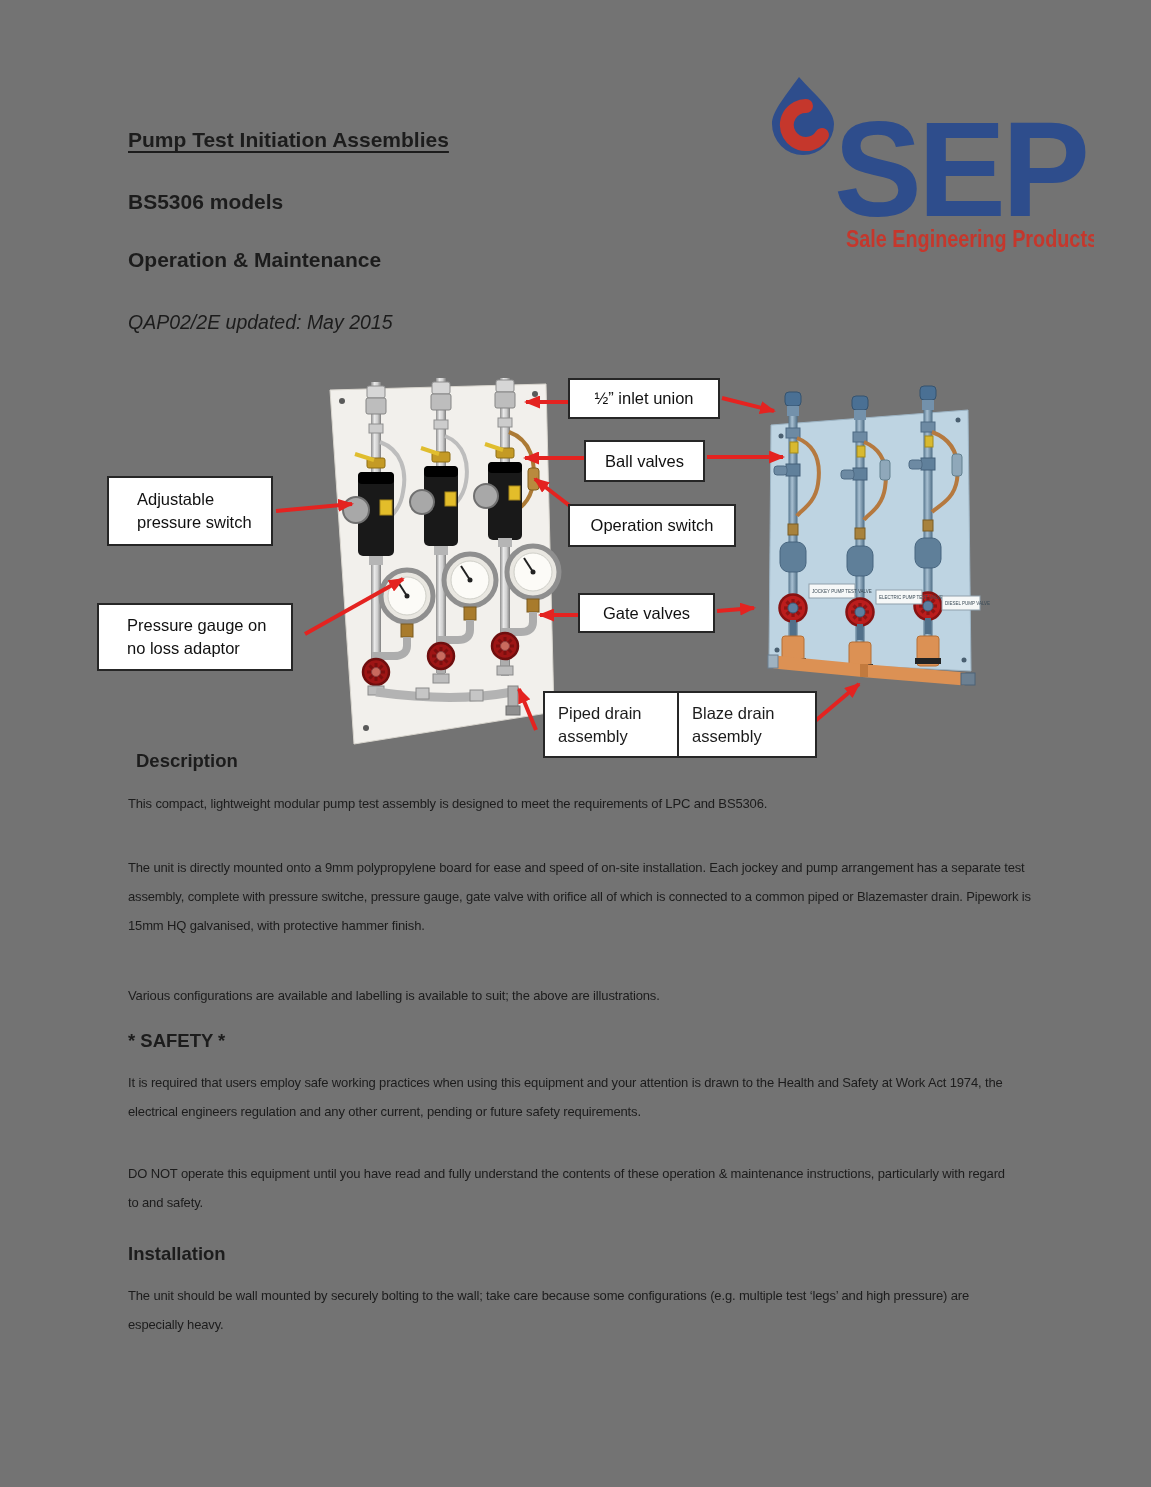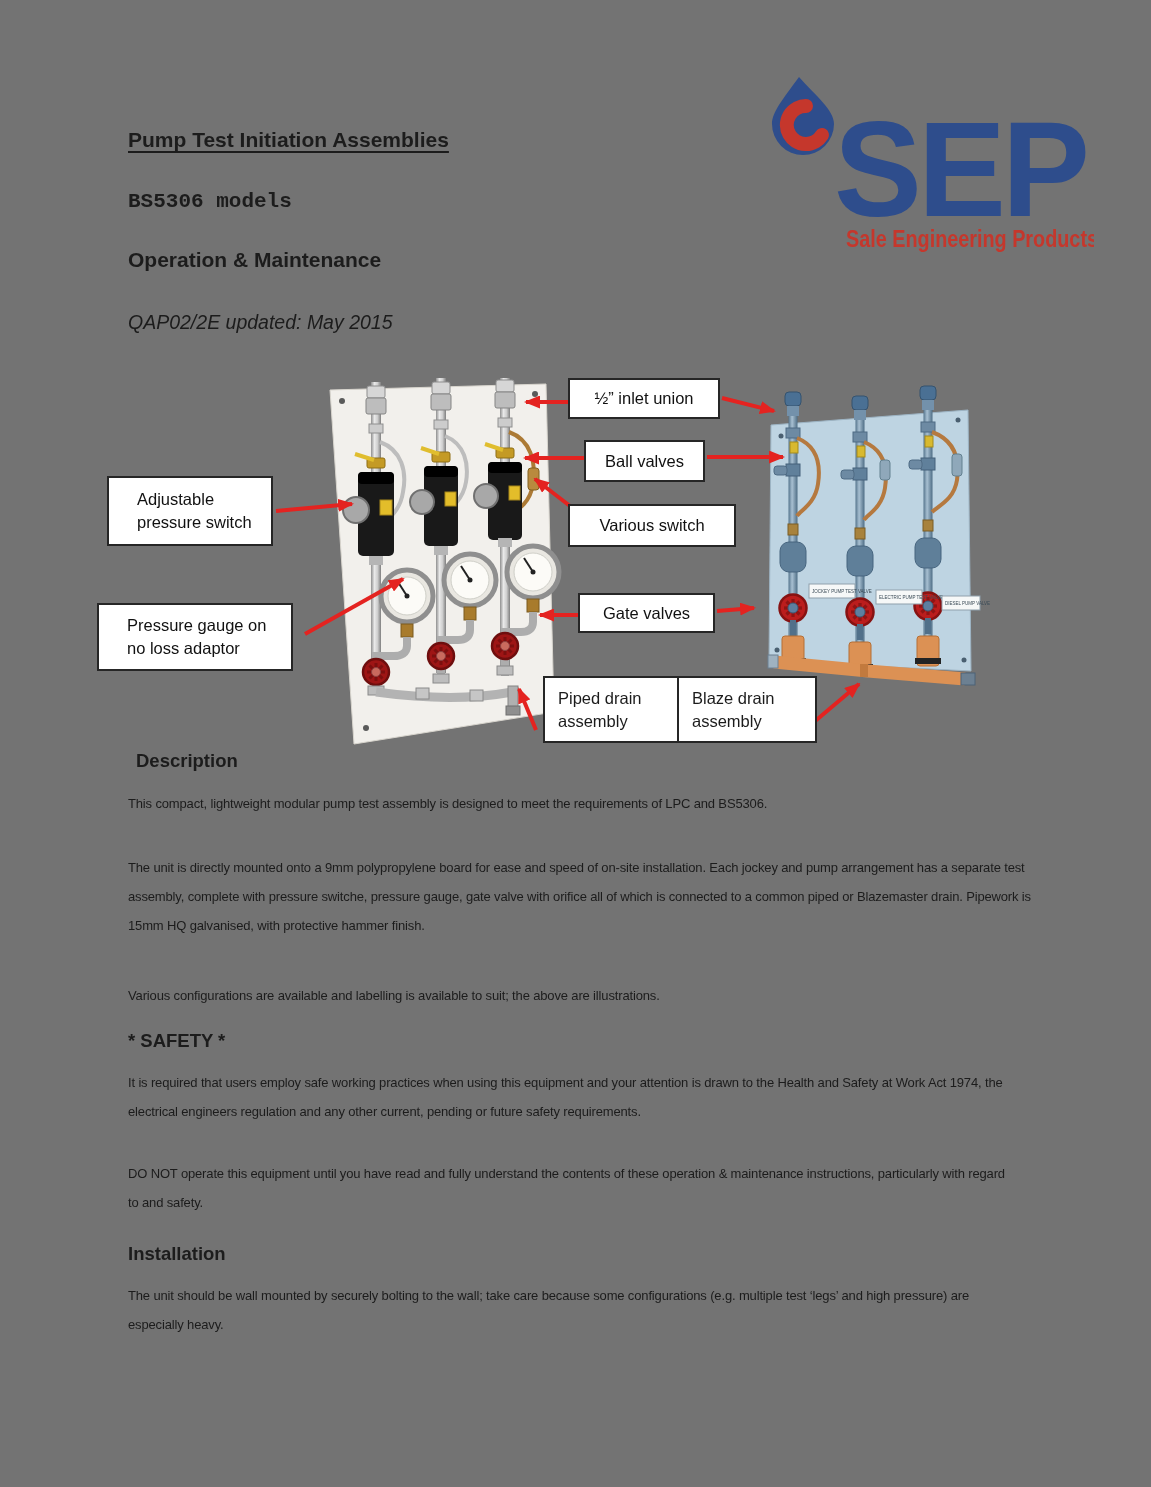--- a/index.html
+++ b/index.html
@@ -10,33 +10,33 @@
   .subhead{font-size:21px;font-weight:bold;}
   .revision{font-size:19.5px;font-style:italic;}
   .sec-heading{font-size:18.5px;font-weight:bold;}
   .para{font-size:13px;line-height:29px;letter-spacing:-0.15px;}
   .figure{position:absolute;left:95px;top:378px;width:930px;height:390px;}
   .figure-art{position:absolute;left:0;top:0;width:930px;height:390px;}
   .callout{position:absolute;background:#ffffff;border:2px solid #262626;
            font-size:16.5px;line-height:1.38;color:#111;display:flex;align-items:center;box-sizing:border-box;}
   .callout.center{justify-content:center;text-align:left;}
   .callout.leftpad{padding-left:28px;padding-right:6px;text-align:left;}
-  .drain-pair{position:absolute;left:448px;top:298px;height:67px;display:flex;
+  .drain-pair{position:absolute;left:448px;top:313px;height:67px;display:flex;
               border:2px solid #262626;background:#fff;box-sizing:border-box;}
   .drain-cell{width:132px;box-sizing:border-box;display:flex;align-items:center;
               font-size:16.5px;line-height:1.38;padding-left:13px;}
   .drain-cell + .drain-cell{border-left:2px solid #262626;width:138px;}
 </style>
 </head>
 <body>
 
 <div class="page">
 
   <div class="abs title" style="left:128px;top:128px;">Pump Test Initiation Assemblies</div>
-  <div class="abs subhead" style="left:128px;top:190px;font-family:Liberation Mono, monospace;">BS5306 models</div>
+  <div class="abs subhead" style="left:128px;top:190px;">BS5306 models</div>
   <div class="abs subhead" style="left:128px;top:248px;">Operation &amp; Maintenance</div>
   <div class="abs revision" style="left:128px;top:311px;">QAP02/2E updated: May 2015</div>
 
   <svg class="abs" style="left:768px;top:74px;" width="326" height="182" viewBox="0 0 326 182">
     <g>
       <path d="M31,3 C15,25 4,38 4,50 a31,31 0 1 0 62,0 C66,36 48,22 31,3 Z" fill="#2e4d8c"></path>
       <path d="M38,32 a19,19 0 1 0 16,29" fill="none" stroke="#c5372c" stroke-width="14" stroke-linecap="round"></path>
     </g>
     <text x="66" y="142" font-size="136" font-weight="bold" fill="#2e4d8c" letter-spacing="-4" textLength="252" lengthAdjust="spacingAndGlyphs">SEP</text>
     <text x="78" y="173" font-size="23" font-weight="bold" fill="#c5372c" textLength="252" lengthAdjust="spacingAndGlyphs">Sale Engineering Products</text>
@@ -245,21 +245,21 @@
         <line x1="483" y1="237" x2="445" y2="237" marker-end="url(#ah)"></line>
         <line x1="622" y1="233" x2="659" y2="230" marker-end="url(#ah)"></line>
         <line x1="441" y1="352" x2="424" y2="311" marker-end="url(#ah)"></line>
         <line x1="719" y1="344" x2="764" y2="306" marker-end="url(#ah)"></line>
       </g>
     </svg>
 
     <div class="callout center" style="left:473px;top:0;width:152px;height:41px;">½” inlet union</div>
     <div class="callout center" style="left:489px;top:62px;width:121px;height:42px;">Ball valves</div>
     <div class="callout leftpad" style="left:12px;top:98px;width:166px;height:70px;">Adjustable pressure switch</div>
-    <div class="callout center" style="left:473px;top:126px;width:168px;height:43px;">Various switch</div>
+    <div class="callout center" style="left:473px;top:126px;width:168px;height:43px;">Operation switch</div>
     <div class="callout leftpad" style="left:2px;top:225px;width:196px;height:68px;">Pressure gauge on no loss adaptor</div>
     <div class="callout center" style="left:483px;top:215px;width:137px;height:40px;">Gate valves</div>
     <div class="drain-pair">
       <div class="drain-cell">Piped drain assembly</div>
       <div class="drain-cell">Blaze drain assembly</div>
     </div>
   </div>
 
   <div class="abs sec-heading" style="left:136px;top:750px;">Description</div>
   <div class="abs para" style="left:128px;top:789px;width:880px;">This compact, lightweight modular pump test assembly is designed to meet the requirements of LPC and BS5306.</div>

